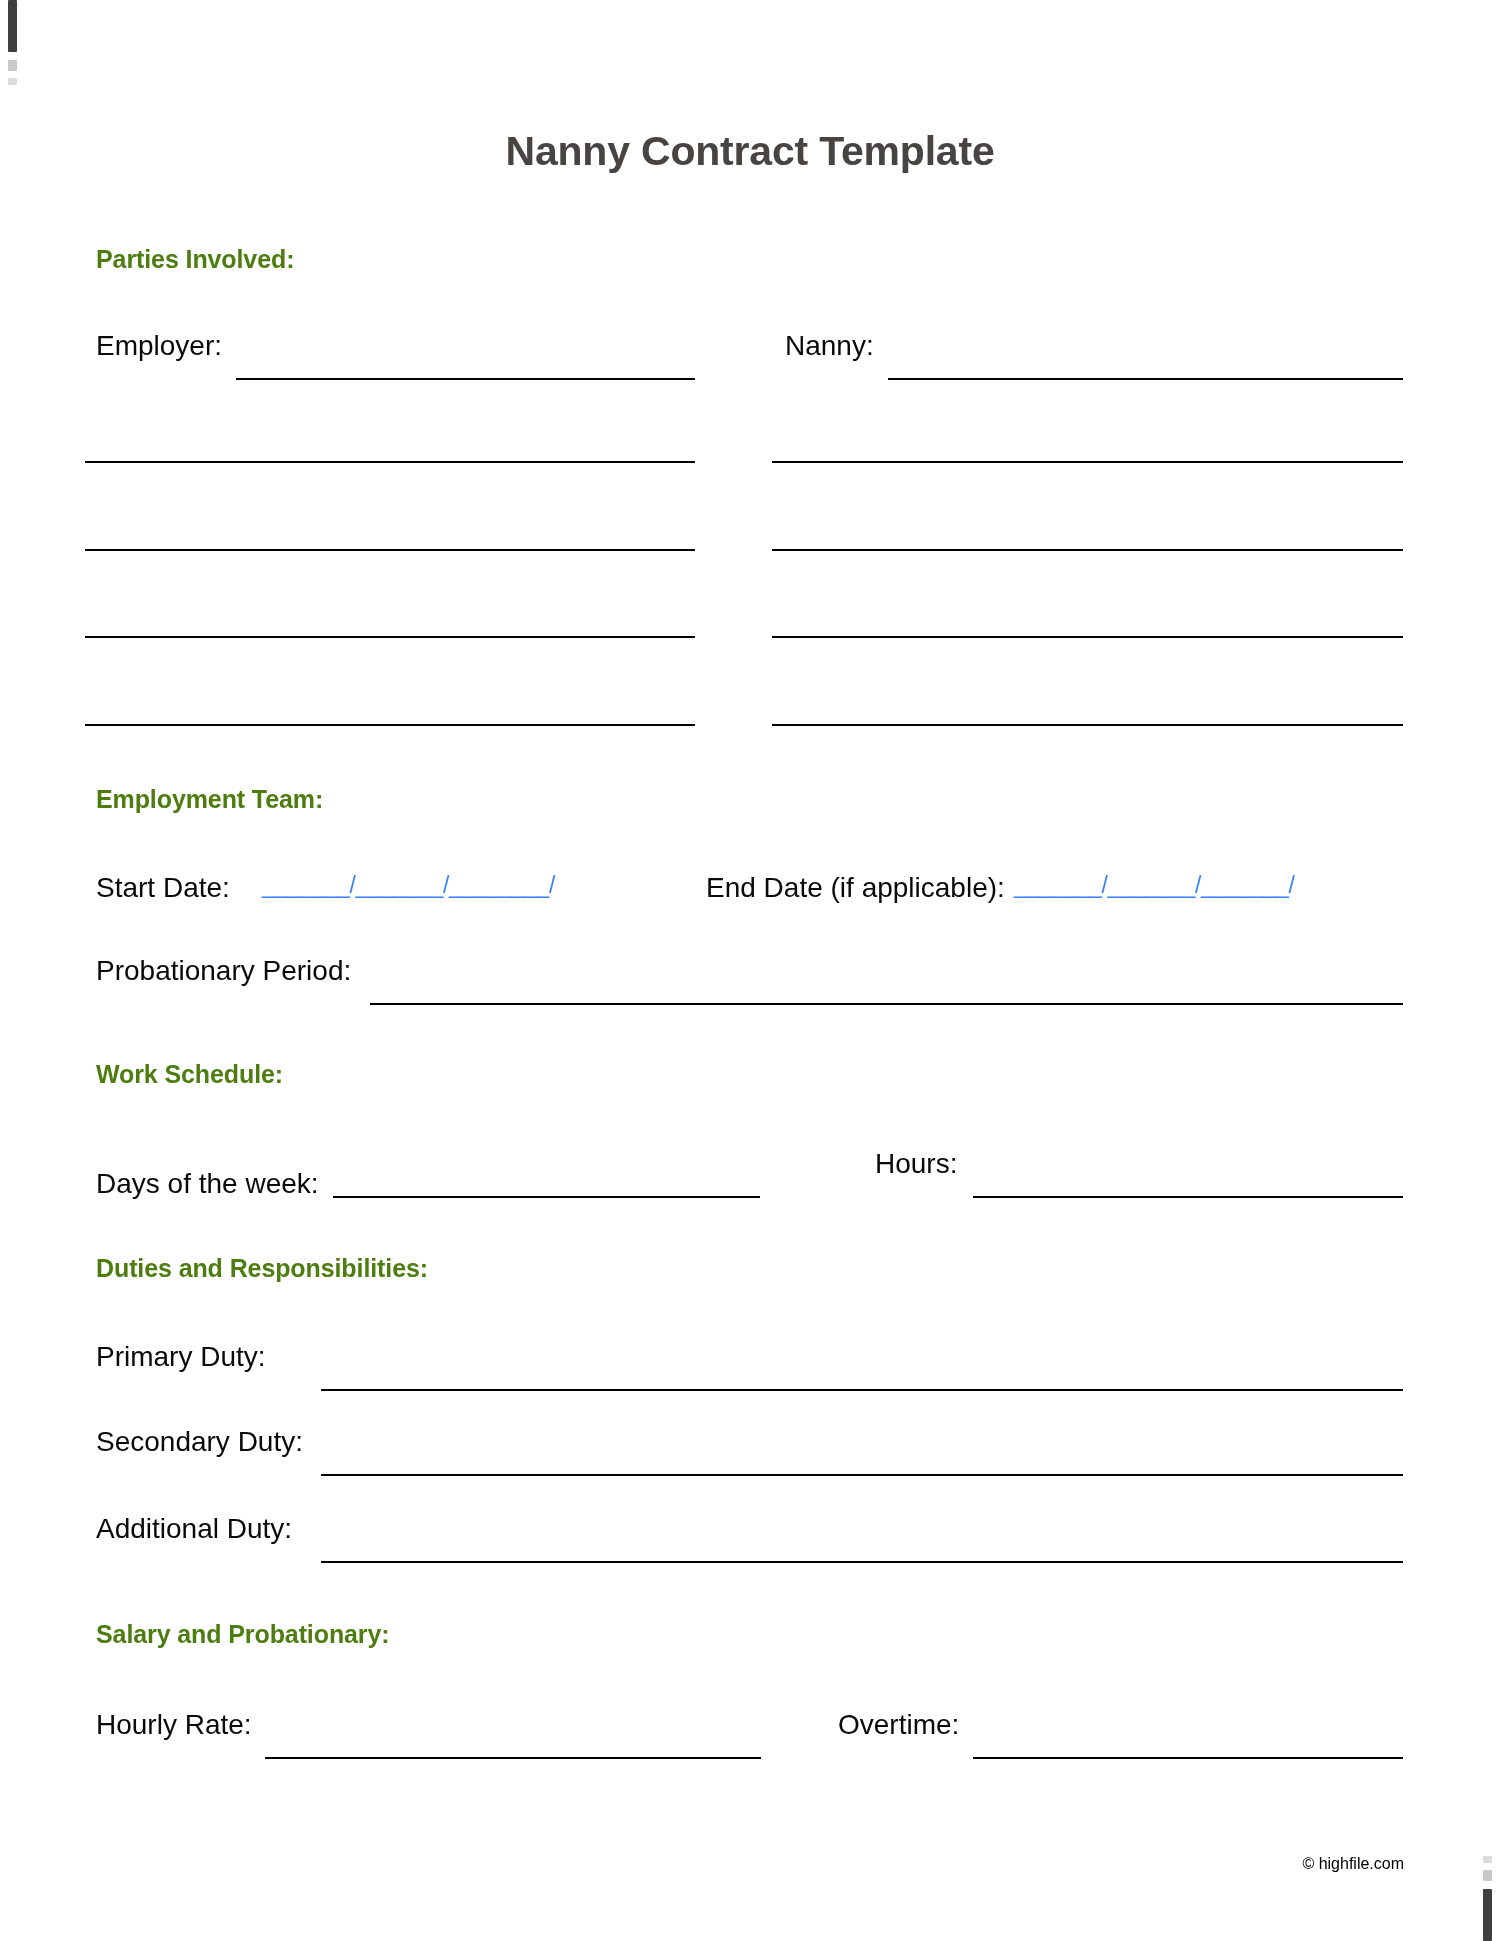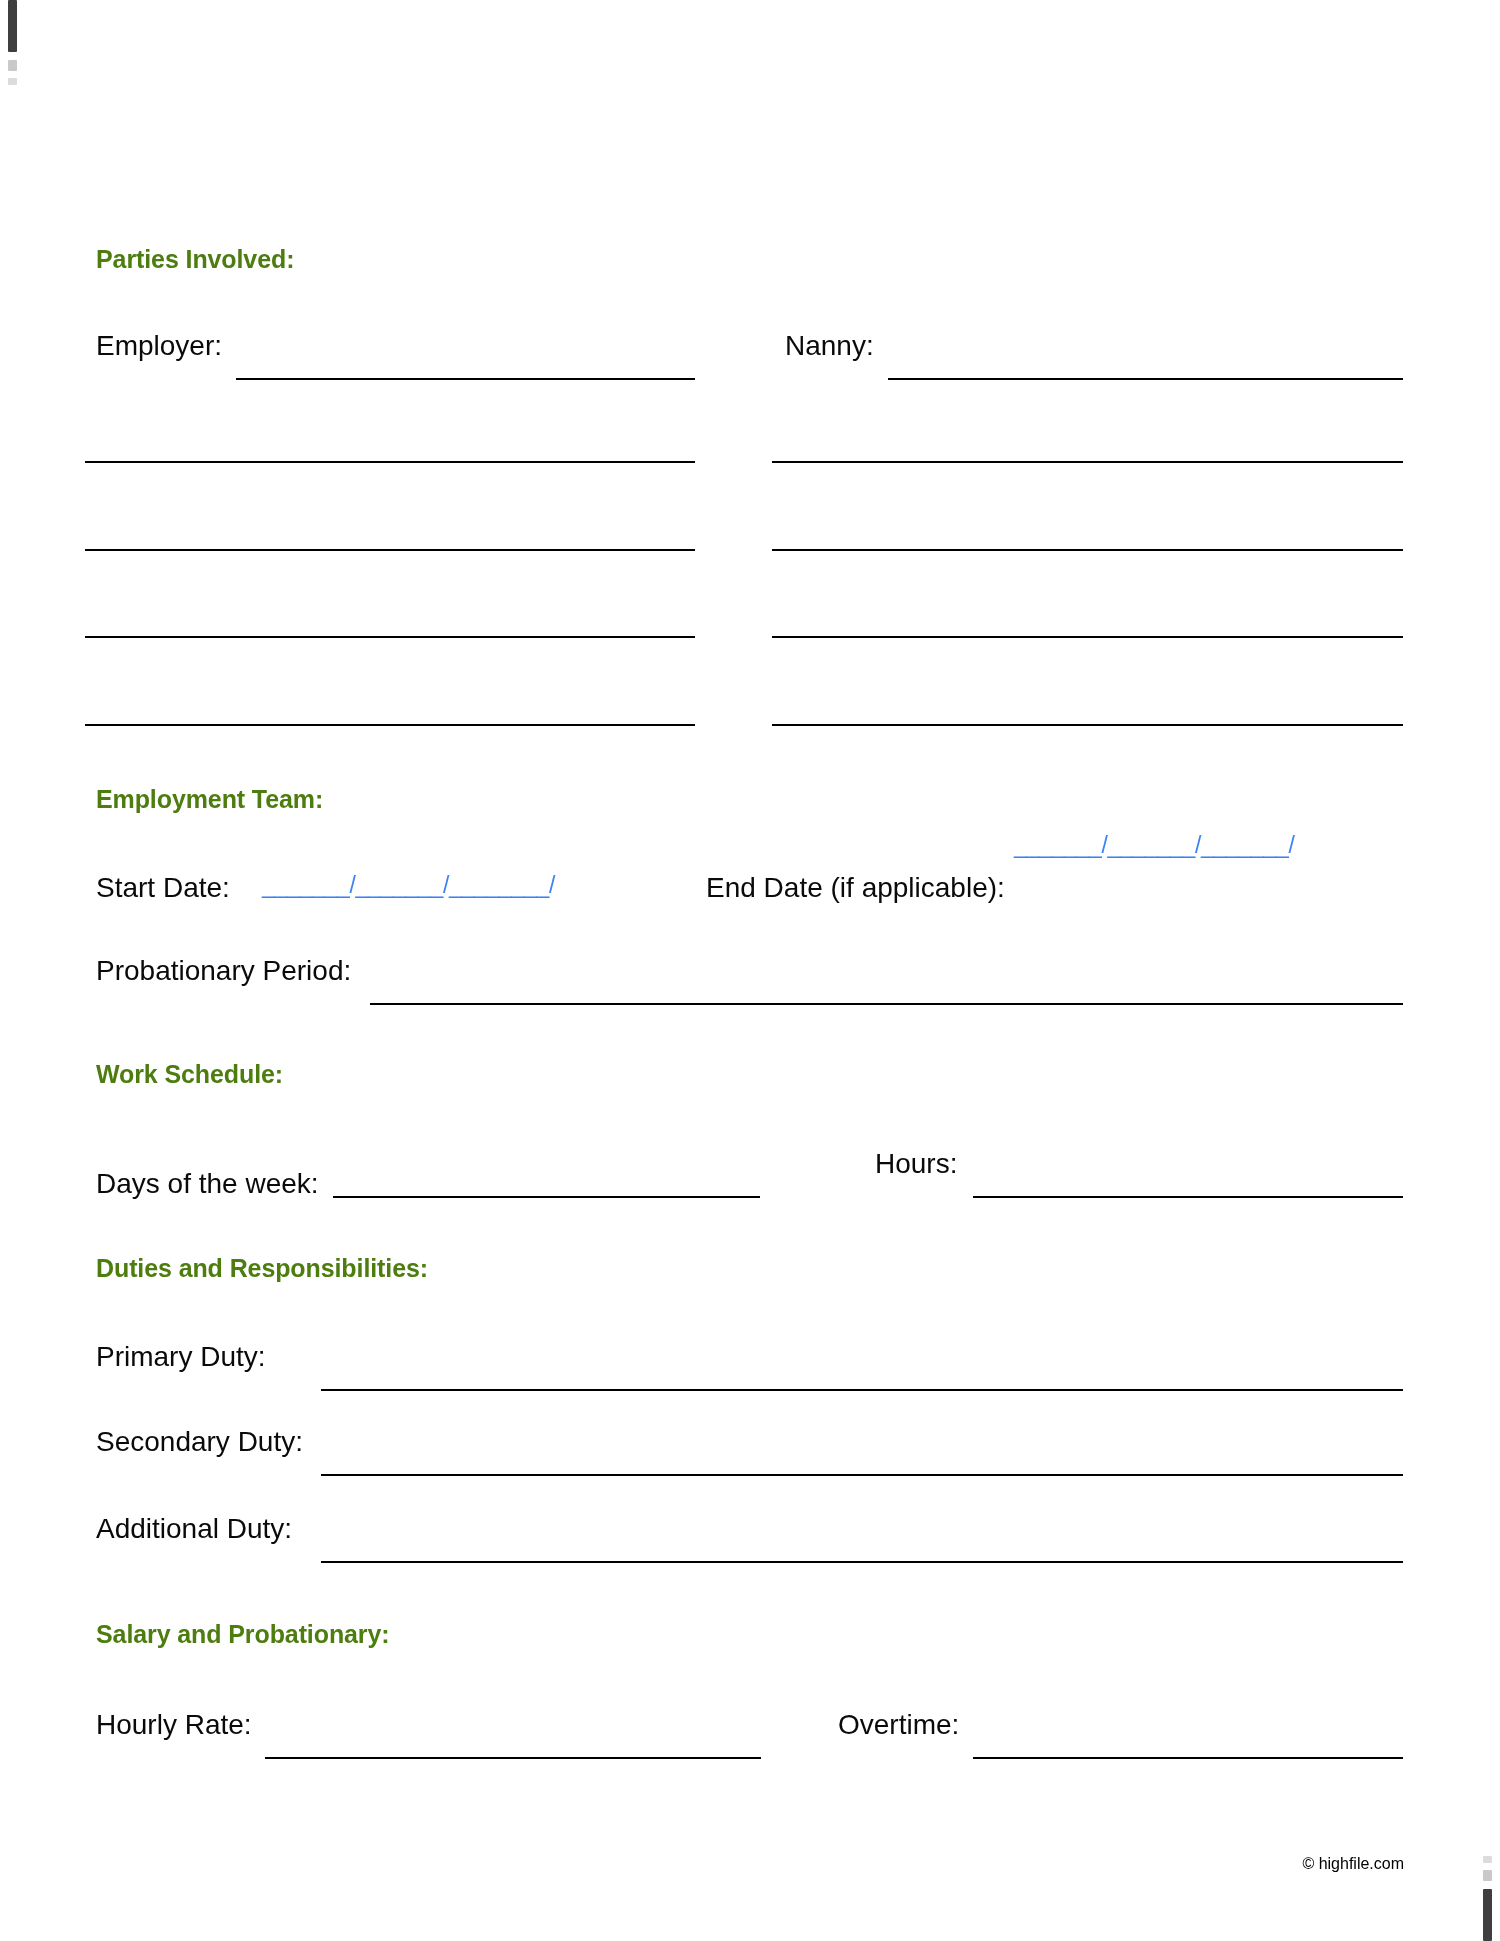--- a/index.html
+++ b/index.html
@@ -96,20 +96,21 @@
 
 <div class="edge-mark tl-1"></div>
 <div class="edge-mark tl-2"></div>
 <div class="edge-mark tl-3"></div>
 <div class="edge-mark br-1"></div>
 <div class="edge-mark br-2"></div>
 <div class="edge-mark br-3"></div>
 
 <div class="page">
 
+  <div class="doc-title">Nanny Contract Template</div>
 
   <div class="section-heading" style="top:245px;">Parties Involved:</div>
 
   <div class="field-label" style="left:96px; top:330px;">Employer:</div>
   <div class="rule" style="left:236px; top:378px; width:459px;"></div>
   <div class="rule" style="left:85px;  top:461px; width:610px;"></div>
   <div class="rule" style="left:85px;  top:549px; width:610px;"></div>
   <div class="rule" style="left:85px;  top:636px; width:610px;"></div>
   <div class="rule" style="left:85px;  top:724px; width:610px;"></div>
 
@@ -119,21 +120,21 @@
   <div class="rule" style="left:772px; top:549px; width:631px;"></div>
   <div class="rule" style="left:772px; top:636px; width:631px;"></div>
   <div class="rule" style="left:772px; top:724px; width:631px;"></div>
 
   <div class="section-heading" style="top:785px;">Employment Team:</div>
 
   <div class="field-label" style="left:96px; top:872px;">Start Date:</div>
   <div class="date-blanks" style="left:262px; top:872px;">_______/_______/________/</div>
 
   <div class="field-label" style="left:706px; top:872px;">End Date (if applicable):</div>
-  <div class="date-blanks" style="left:1014px; top:832px;">_______/_______/_______/</div>
+  <div class="date-blanks" style="left:1014px; top:872px;">_______/_______/_______/</div>
 
   <div class="field-label" style="left:96px; top:955px;">Probationary Period:</div>
   <div class="rule" style="left:370px; top:1003px; width:1033px;"></div>
 
   <div class="section-heading" style="top:1060px;text-align:right;">Work Schedule:</div>
 
   <div class="field-label" style="left:96px; top:1148px;margin-top:20px;">Days of the week:</div>
   <div class="rule" style="left:333px; top:1196px; width:427px;"></div>
 
   <div class="field-label" style="left:875px; top:1148px;">Hours:</div>

